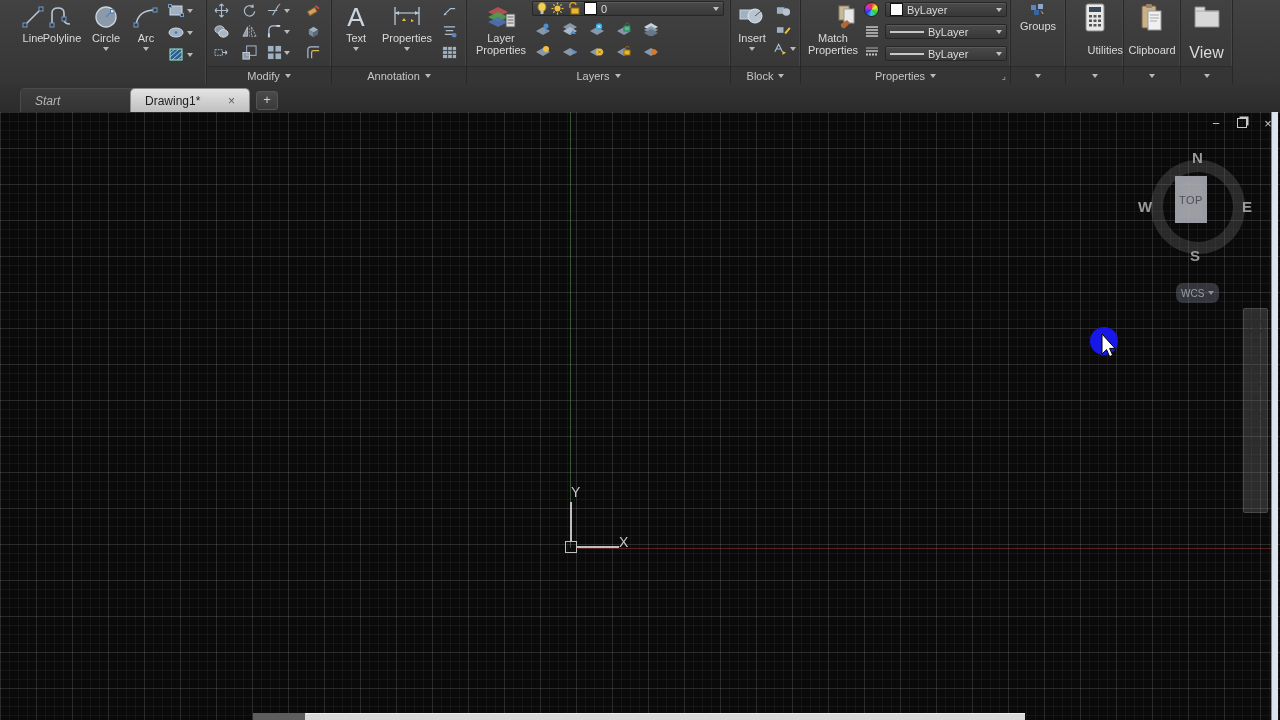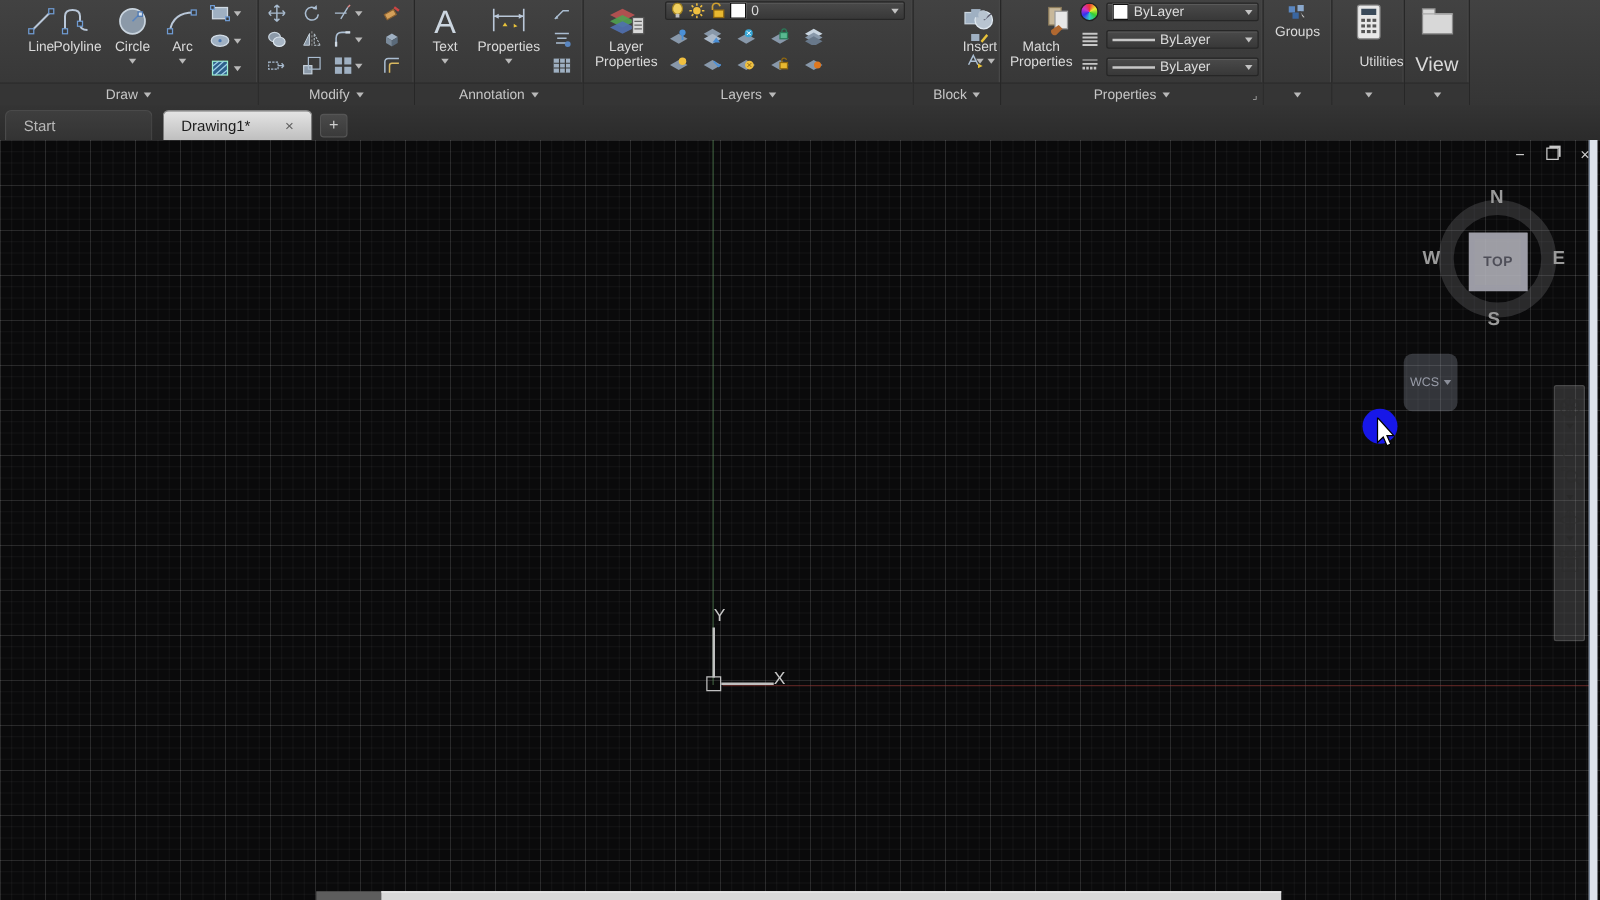--- a/index.html
+++ b/index.html
@@ -24,22 +24,22 @@
          display:flex;align-items:center;font-size:11px;color:#dcdcdc;gap:4px;padding:0 4px;box-sizing:border-box;}
   .ddown .arrow{margin-left:auto;width:0;height:0;border:3.5px solid transparent;border-top:4px solid #c2c2c2;margin-top:4px;}
   .colorchip{width:11px;height:11px;background:#fff;border:1px solid #111;}
   .lineprev{height:2px;background:#c7c7c7;width:52px;}
   .iconpanel .bicon2{height:44px;display:flex;align-items:flex-start;justify-content:center;padding-top:3px;}
   
   #tabbar{position:absolute;left:0;top:84px;width:1280px;height:28px;
           background:linear-gradient(#343434,#2b2b2b);border-bottom:1px solid #1b1b1b;}
   .ftab{position:absolute;top:4px;height:24px;border-radius:5px 5px 0 0;display:flex;
         align-items:center;font-size:12px;padding:0 14px;box-sizing:border-box;}
-  #tab-start{left:4px;width:118px;background:linear-gradient(#3e3e3e,#333);color:#b8b8b8;
-             border:1px solid #4a4a4a;border-bottom:none;}
+  #tab-start{left:20px;width:118px;background:linear-gradient(#3e3e3e,#333);color:#b8b8b8;
+             border:1px solid #4a4a4a;border-bottom:none;font-style:italic;}
   #tab-drawing{left:130px;width:120px;background:linear-gradient(#e4e4e4,#bfbfbf);color:#1d1d1d;
                border:1px solid #888;border-bottom:none;justify-content:space-between;}
   #tab-drawing .close{color:#5f5f5f;font-size:12px;margin-left:8px;}
   #newtab{position:absolute;left:256px;top:7px;width:20px;height:17px;border-radius:3px;
           background:linear-gradient(#4a4a4a,#3a3a3a);border:1px solid #555;color:#cfcfcf;
           font-size:13px;line-height:15px;text-align:center;}
   
   #canvas{position:absolute;left:0;top:112px;width:1280px;height:608px;background:#0a0a0b;
           background-image:
             linear-gradient(rgba(255,255,255,0.09) 1px,transparent 1px),
@@ -55,25 +55,25 @@
   #yaxis-line{position:absolute;left:570px;top:0;width:1px;height:436px;background:rgba(95,150,95,0.55);}
   #xaxis-line{position:absolute;left:578px;top:436px;width:695px;height:1px;background:rgba(160,60,55,0.5);}
   
   .ucsline{position:absolute;background:#bfbfbf;}
   #ucs-box{position:absolute;left:565px;top:429px;width:12px;height:12px;border:1.5px solid #bfbfbf;box-sizing:border-box;}
   .ucslabel{position:absolute;color:#c7c7c7;font-size:14px;font-weight:400;}
   
   #viewcube{position:absolute;left:1142px;top:39px;width:112px;height:112px;}
   #vc-ring{position:absolute;left:9px;top:9px;width:94px;height:94px;border-radius:50%;
            border:12px solid rgba(125,125,130,0.28);box-sizing:border-box;}
-  #vc-top{position:absolute;left:33px;top:35px;width:47px;height:47px;background:rgba(178,178,186,0.88);
+  #vc-top{position:absolute;left:33px;top:25px;width:32px;height:47px;background:rgba(178,178,186,0.88);
           box-shadow:inset 0 0 0 5px rgba(155,155,165,0.9);display:flex;align-items:center;justify-content:center;
-          font-size:11px;font-weight:bold;color:#4e4e58;letter-spacing:0.5px;}
+          font-size:11px;font-weight:normal;color:#4e4e58;letter-spacing:0.5px;}
   .vcdir{position:absolute;color:#9a9a9a;font-weight:bold;font-size:15px;}
-  #wcs-badge{position:absolute;left:1123px;top:171px;height:14px;padding:16px 5px;border-radius:7px;
+  #wcs-badge{position:absolute;left:1176px;top:171px;height:14px;padding:3px 5px;border-radius:7px;
              background:rgba(150,155,170,0.3);display:flex;align-items:center;gap:4px;
              font-size:10px;color:#989ca8;}
   #wcs-badge .arrow{width:0;height:0;border:3px solid transparent;border-top:4px solid #8a8e99;margin-top:3px;}
   
   #navbar{position:absolute;left:1243px;top:196px;width:25px;height:205px;
           background:rgba(130,130,130,0.30);border:1px solid rgba(200,200,200,0.18);border-radius:2px;
           display:flex;flex-direction:column;align-items:center;padding-top:8px;box-sizing:border-box;gap:4px;}
   #navbar svg{opacity:0.65;}
   .navtri{width:0;height:0;border:3px solid transparent;border-top:4px solid rgba(40,40,40,0.8);}
   
@@ -153,24 +153,20 @@
       <span class="tri"></span>
     </div>
     <div class="srow" style="left:168px;top:47px;">
       <span>
           <svg width="17" height="15" viewBox="0 0 17 15">
             <rect x="2" y="2" width="12" height="11" fill="#2e5f8a" stroke="#9ec"></rect>
             <path d="M2 6l5-4M2 10l9-8M4 13l10-9M9 13l5-4" stroke="#9fd0e8" stroke-width="1"></path>
           </svg>
         </span>
       <span class="tri"></span>
-    </div>
-    <div class="plabel">
-      <span>Draw</span>
-        <span class="tri"></span>
     </div>
   </div>
 
   <div class="panel" style="width:125px;">
 
     <div class="sicon" style="left:6px;top:3px;">
         <svg width="15" height="15" viewBox="0 0 16 16" stroke="#aabdd1" stroke-width="1.2" fill="none">
           <path d="M8 1v14M1 8h14M8 1l-2.2 2.2M8 1l2.2 2.2M8 15l-2.2-2.2M8 15l2.2-2.2M1 8l2.2-2.2M1 8l2.2 2.2M15 8l-2.2-2.2M15 8l-2.2 2.2"></path>
         </svg>
       </div>
@@ -430,21 +426,21 @@
           </svg>
         </span>
     </div>
     <div class="plabel">
       <span>Layers</span>
         <span class="tri"></span>
     </div>
   </div>
 
   <div class="panel" style="width:70px;">
-    <div class="bigbtn" style="left:2px;width:38px;margin-left:32px;">
+    <div class="bigbtn" style="left:2px;width:38px;">
       <span class="bicon">
         <svg width="28" height="26" viewBox="0 0 28 26">
             <rect x="2" y="6" width="13" height="9" fill="#9fb0c2" stroke="#c9d4de"></rect>
             <circle cx="17" cy="12" r="7" fill="#b8c4d0" stroke="#dfe8f0"></circle>
             <path d="M17 5v14M10 12h14" stroke="#7888998" stroke-width="0.8"></path>
             <path d="M17 12l6-5" stroke="#556" stroke-width="1"></path>
           </svg>
       </span>
       <span>Insert</span>
       <span class="tri"></span>
@@ -556,20 +552,34 @@
             <rect x="15" y="21" width="3" height="2.5"></rect>
           </g>
         </svg>
     </div>
     <div style="position:absolute;top:44px;left:0;right:0;text-align:right;color:#dadada;font-size:11px;">Utilities</div>
     <div class="plabel">
         <span class="tri"></span>
       </div>
   </div>
 
+  <div class="panel iconpanel" style="width:57px;">
+    <div class="bicon2">
+      <svg width="26" height="30" viewBox="0 0 26 30">
+          <rect x="3" y="3" width="14" height="22" rx="1" fill="#c8b088" stroke="#77624a"></rect>
+          <rect x="7" y="1" width="6" height="4" rx="1" fill="#98826a"></rect>
+          <rect x="9" y="8" width="13" height="19" fill="#f0f0f0" stroke="#999"></rect>
+          <path d="M11 12h9M11 15h9M11 18h7" stroke="#aaa"></path>
+        </svg>
+    </div>
+    <div style="position:absolute;top:44px;left:0;right:0;text-align:center;color:#dadada;font-size:11px;">Clipboard</div>
+    <div class="plabel">
+        <span class="tri"></span>
+      </div>
+  </div>
 
   <div class="panel iconpanel" style="width:52px;">
     <div class="bicon2">
       <svg width="28" height="26" viewBox="0 0 28 26">
           <path d="M2 8V4h10v4h14v16H2z" fill="#d8d8d8" stroke="#8a8a8a"></path>
           <path d="M2 8h24" stroke="#aaa"></path>
         </svg>
     </div>
     <div style="position:absolute;top:44px;left:0;right:0;text-align:center;color:#dadada;font-size:16px;">View</div>
     <div class="plabel">

